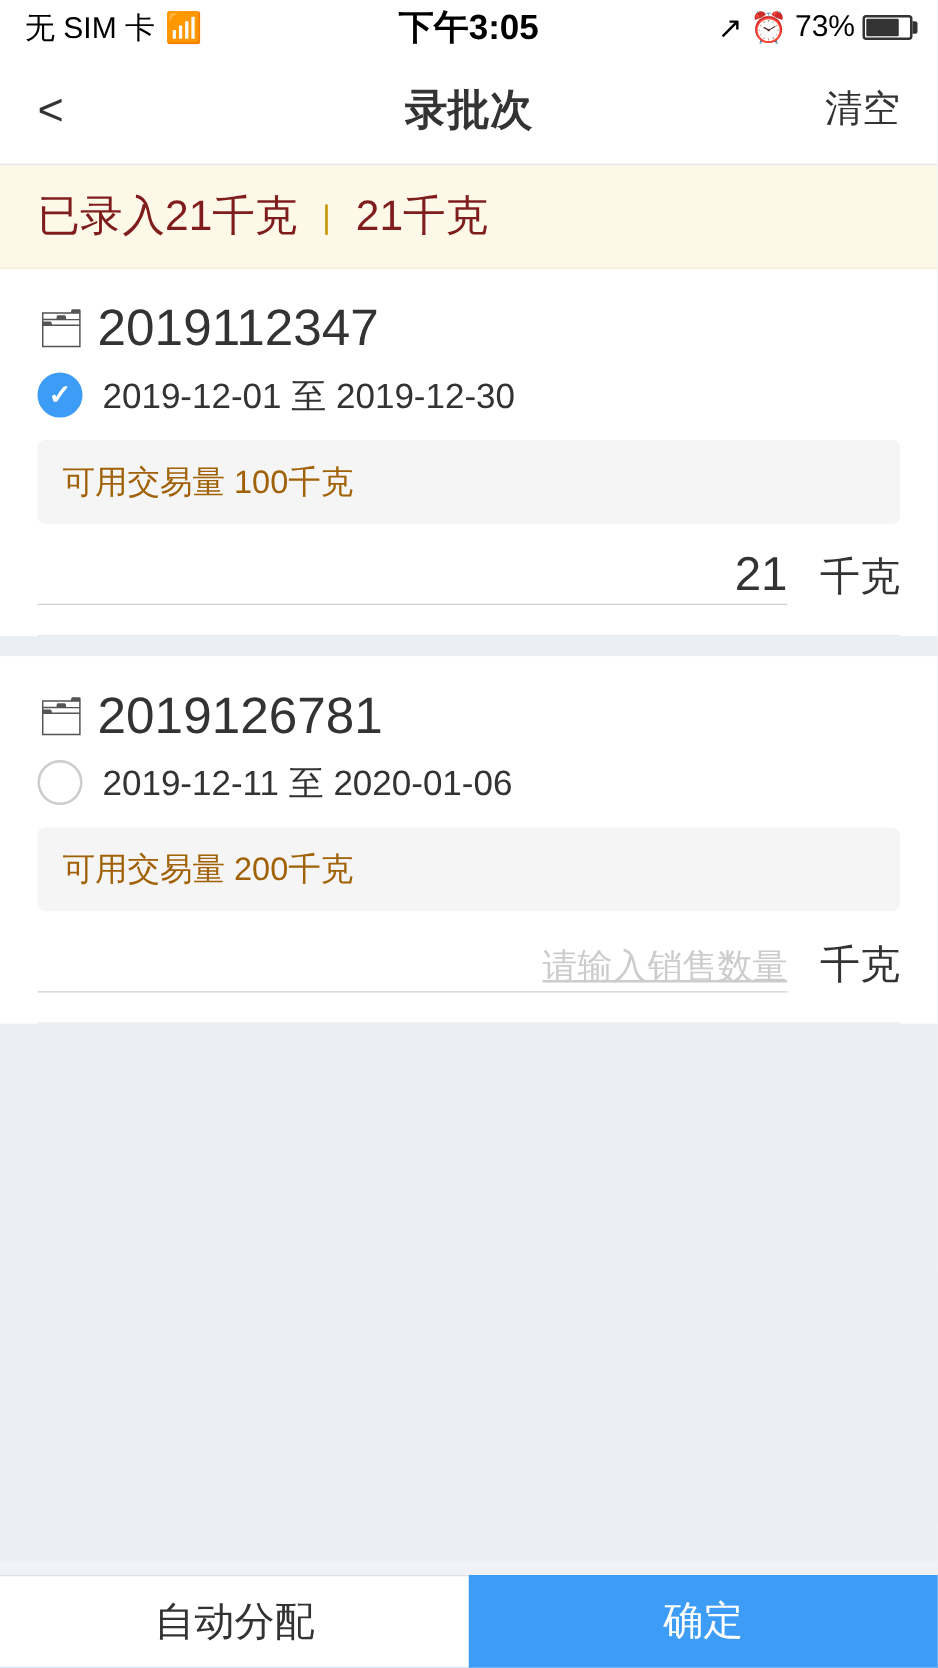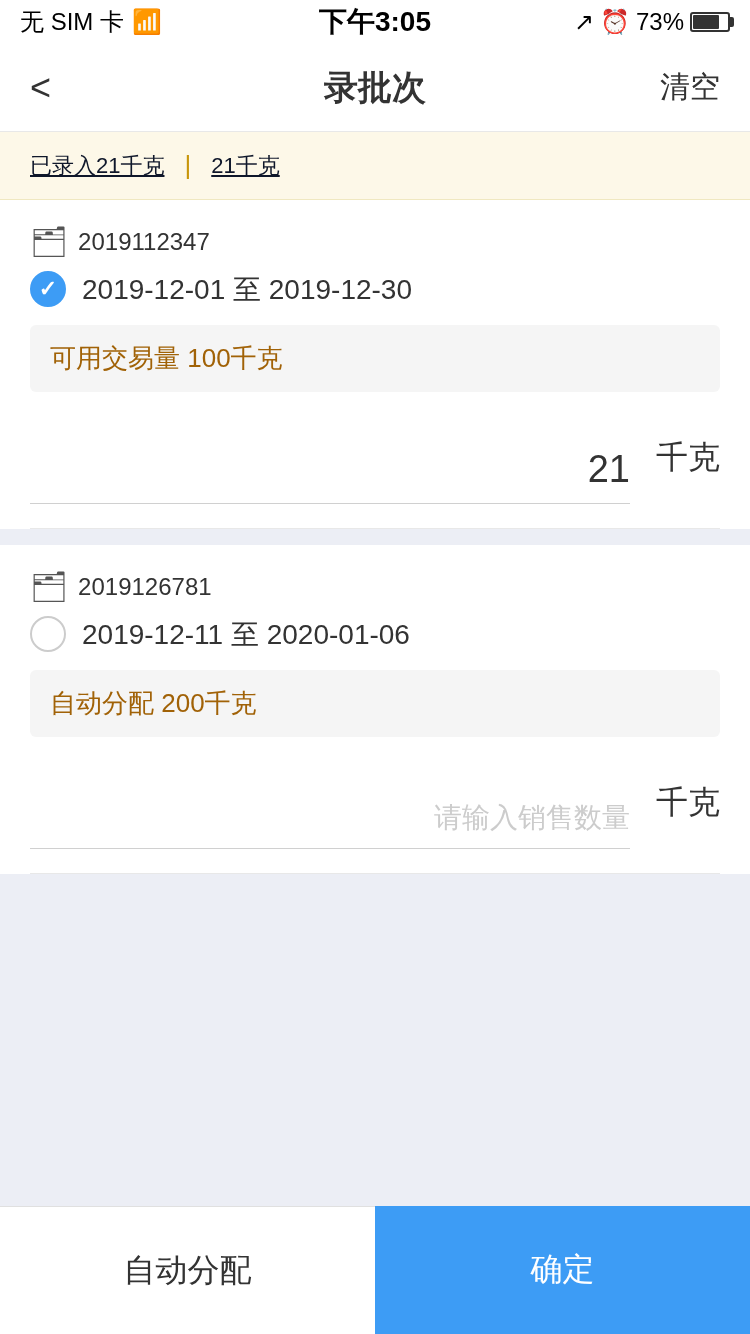--- a/index.html
+++ b/index.html
@@ -104,23 +104,22 @@
     
     .info-banner {
       background: #fdf8e8;
       padding: 18px 30px;
       display: flex;
       align-items: center;
       gap: 20px;
       border-bottom: 1px solid #f0e8c0;
     }
     .info-banner-text {
-      font-size: 22px;
-      color: #0f172a;
-      text-decoration: underline;
+      font-size: 34px;
+      color: #7f1d1d;
     }
     .info-divider {
       color: #c8960a;
       font-size: 26px;
     }
 
     
     .batch-item {
       background: #fff;
       padding: 24px 30px 0 30px;
@@ -130,21 +129,21 @@
       display: flex;
       align-items: center;
       gap: 10px;
       margin-bottom: 12px;
     }
     .batch-icon {
       font-size: 30px;
       color: #555;
     }
     .batch-id {
-      font-size: 24px;
+      font-size: 41px;
       color: #333;
       font-weight: 500;
     }
 
     .batch-date-row {
       display: flex;
       align-items: flex-start;
       gap: 16px;
       margin-bottom: 16px;
     }
@@ -203,47 +202,46 @@
       background: transparent;
       outline: none;
       width: 200px;
     }
     .quantity-input::placeholder {
       color: #ccc;
       font-size: 28px;
     }
     .quantity-underline {
       border-bottom: 1px solid #d0d0d0;
-      padding-bottom: 12px;
+      padding-bottom: 1px;
       display: flex;
       align-items: flex-end;
       justify-content: flex-end;
       flex: 1;
-      margin-top: 36px;
     }
     .unit-label {
       font-size: 32px;
       color: #333;
       margin-left: 10px;
     }
 
     
     .empty-area {
       background: #eceef5;
       flex: 1;
       min-height: 400px;
     }
 
     
     .bottom-bar {
       position: fixed;
       bottom: 0;
       left: 0;
       width: 750px;
-      height: 128px;
+      height: 74px;
       display: flex;
       background: #fff;
     }
     .btn-auto {
       flex: 1;
       display: flex;
       align-items: center;
       justify-content: center;
       font-size: 32px;
       color: #333;
@@ -317,24 +315,24 @@
 
 <div class="batch-item">
   <div class="batch-header">
     <span class="batch-icon">🗂</span>
     <span class="batch-id">2019126781</span>
   </div>
   <div class="batch-date-row">
     <div class="radio-circle"></div>
     <span class="batch-date">2019-12-11 至 2020-01-06</span>
   </div>
-  <div class="batch-available">自动分配 200千克</div>
+  <div class="batch-available">可用交易量 200千克</div>
   <div class="batch-quantity-row">
     <div class="quantity-underline">
-      <input class="quantity-input" type="text" placeholder="请输入销售数量" style="color: rgb(204, 204, 204);">
+      <input class="quantity-input" type="text" placeholder="请输入销售数量" style="color: rgb(204, 204, 204); text-decoration: underline;">
     </div>
     <span class="unit-label">千克</span>
   </div>
 </div>
 
 <div class="empty-area" style="height:430px;"></div>
 
 <div class="bottom-bar">
   <button class="btn-auto">自动分配</button>
   <button class="btn-confirm">确定</button>

